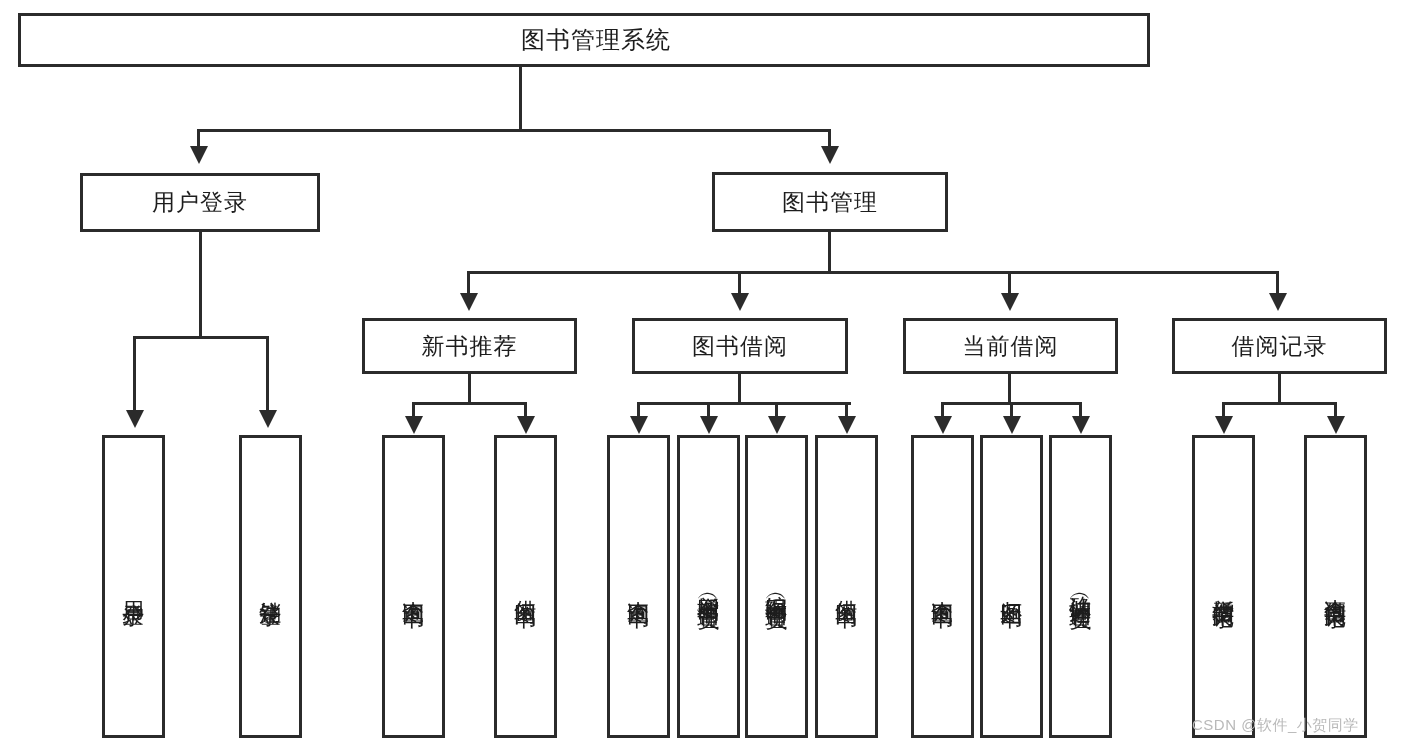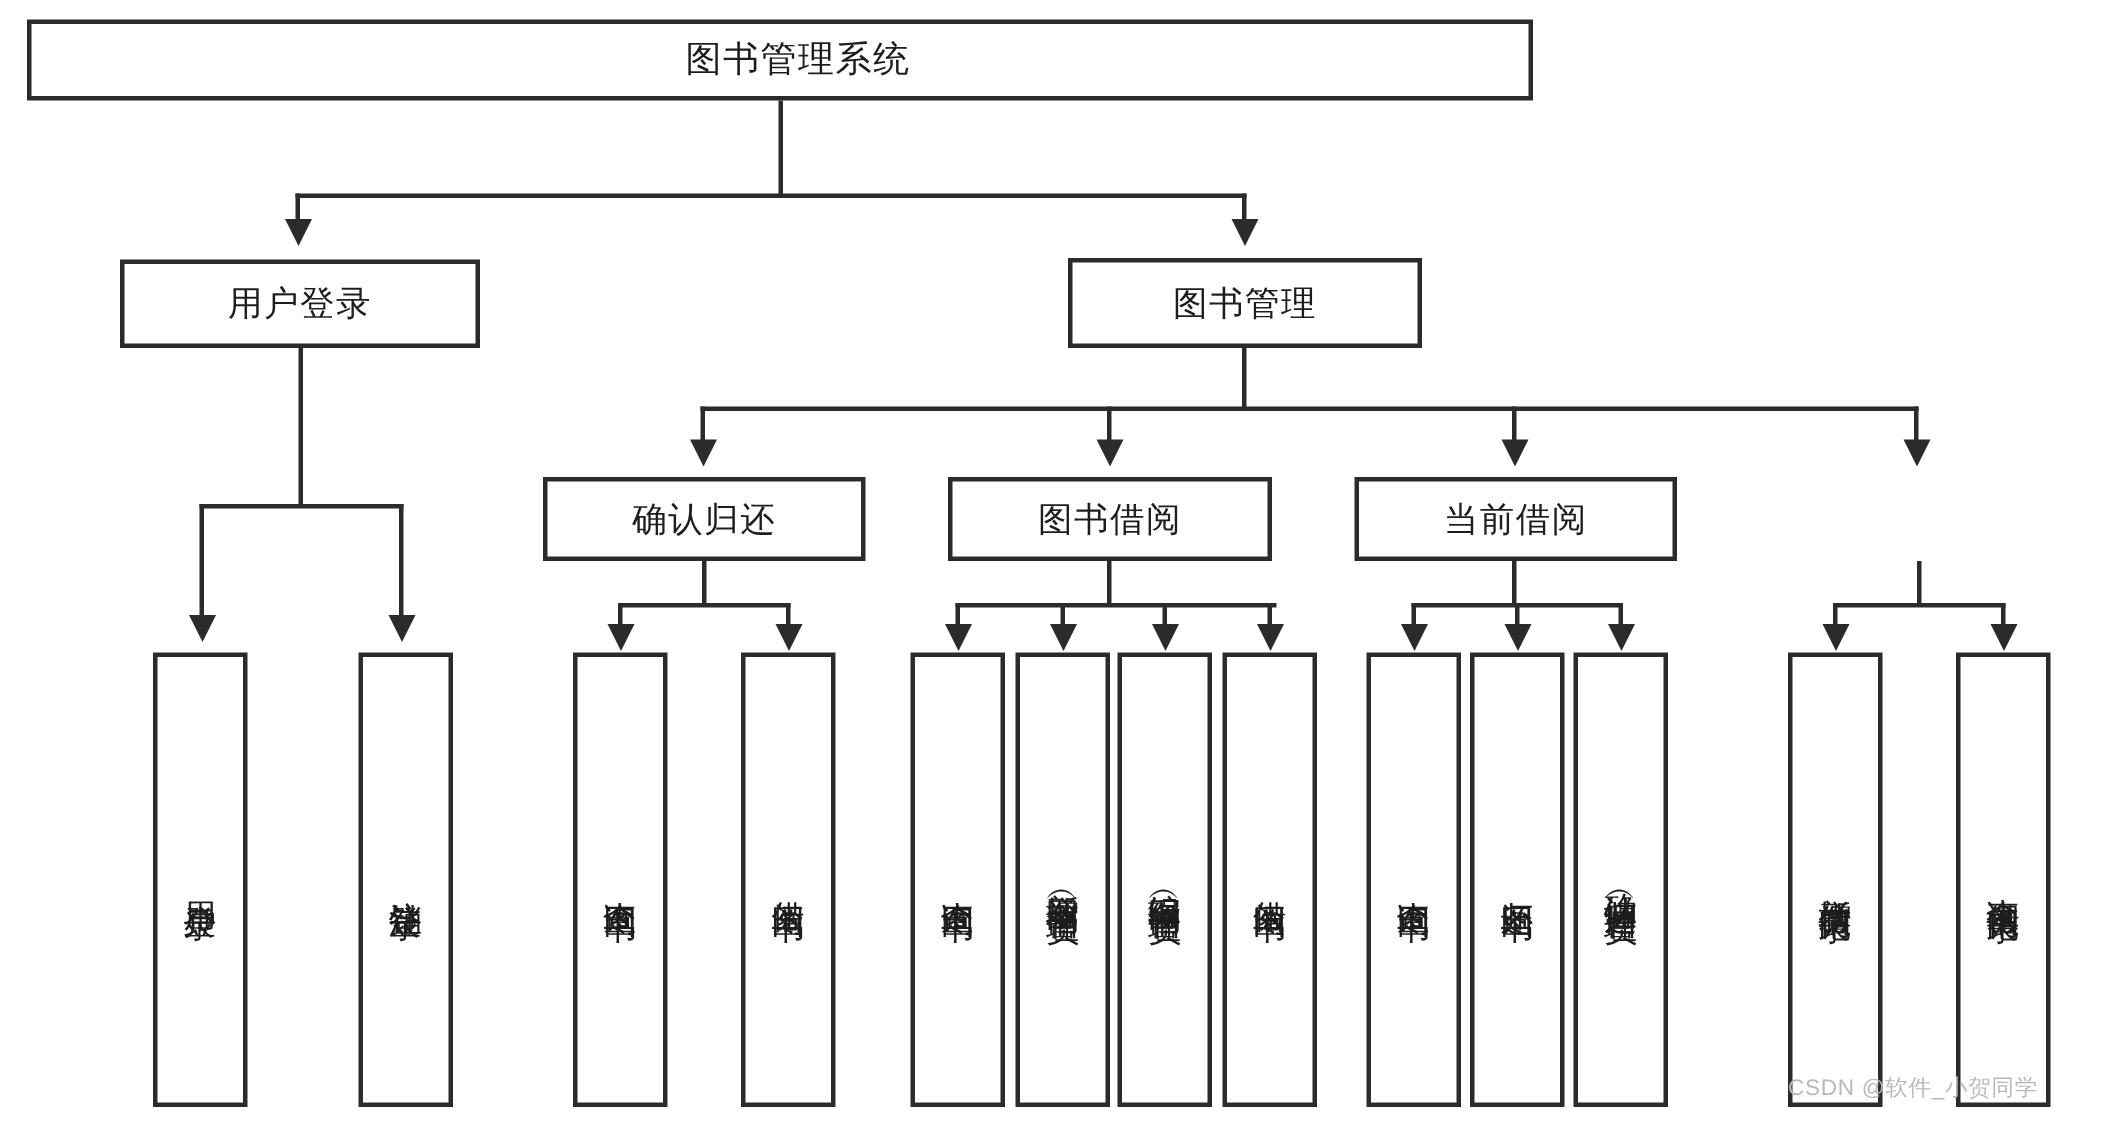--- a/index.html
+++ b/index.html
@@ -80,21 +80,21 @@
     letter-spacing: 0.5px;
     white-space: nowrap;
     user-select: none;
   }
 </style>
 </head>
 <body>
 
 <div id="canvas">
 
-  <div class="node h title" style="left:18px; top:13px; width:1004px; height:54px;padding-left:24px;">
+  <div class="node h title" style="left:18px; top:13px; width:1132px; height:54px;padding-left:24px;">
     <span class="label">图书管理系统</span>
   </div>
 
   <div class="ln v" style="left:519px; top:67px; width:3px; height:64px;"></div>
 
   <div class="ln h" style="left:197px; top:129px; width:634px; height:3px;"></div>
 
   <div class="ln v" style="left:197px; top:129px; width:3px; height:20px;"></div>
   <div class="arrow" style="left:190px; top:146px;"></div>
 
@@ -125,27 +125,30 @@
   <div class="ln v" style="left:738px; top:271px; width:3px; height:24px;"></div>
   <div class="arrow" style="left:731px; top:293px;"></div>
 
   <div class="ln v" style="left:1008px; top:271px; width:3px; height:24px;"></div>
   <div class="arrow" style="left:1001px; top:293px;"></div>
 
   <div class="ln v" style="left:1276px; top:271px; width:3px; height:24px;"></div>
   <div class="arrow" style="left:1269px; top:293px;"></div>
 
   <div class="node h" style="left:362px; top:318px; width:215px; height:56px;">
-    <span class="label">确认归还</span>
+    <span class="label">新书推荐</span>
   </div>
   <div class="node h" style="left:903px; top:318px; width:215px; height:56px;">
     <span class="label">当前借阅</span>
   </div>
   <div class="node h" style="left:632px; top:318px; width:216px; height:56px;">
     <span class="label">图书借阅</span>
+  </div>
+  <div class="node h" style="left:1172px; top:318px; width:215px; height:56px;">
+    <span class="label">借阅记录</span>
   </div>
 
   <div class="ln v" style="left:468px; top:374px; width:3px; height:30px;"></div>
   <div class="ln h" style="left:412px; top:402px; width:115px; height:3px;"></div>
   <div class="ln v" style="left:412px; top:402px; width:3px; height:18px;"></div>
   <div class="arrow" style="left:405px; top:416px;"></div>
   <div class="ln v" style="left:524px; top:402px; width:3px; height:18px;"></div>
   <div class="arrow" style="left:517px; top:416px;"></div>
 
   <div class="ln v" style="left:738px; top:374px; width:3px; height:30px;"></div>

